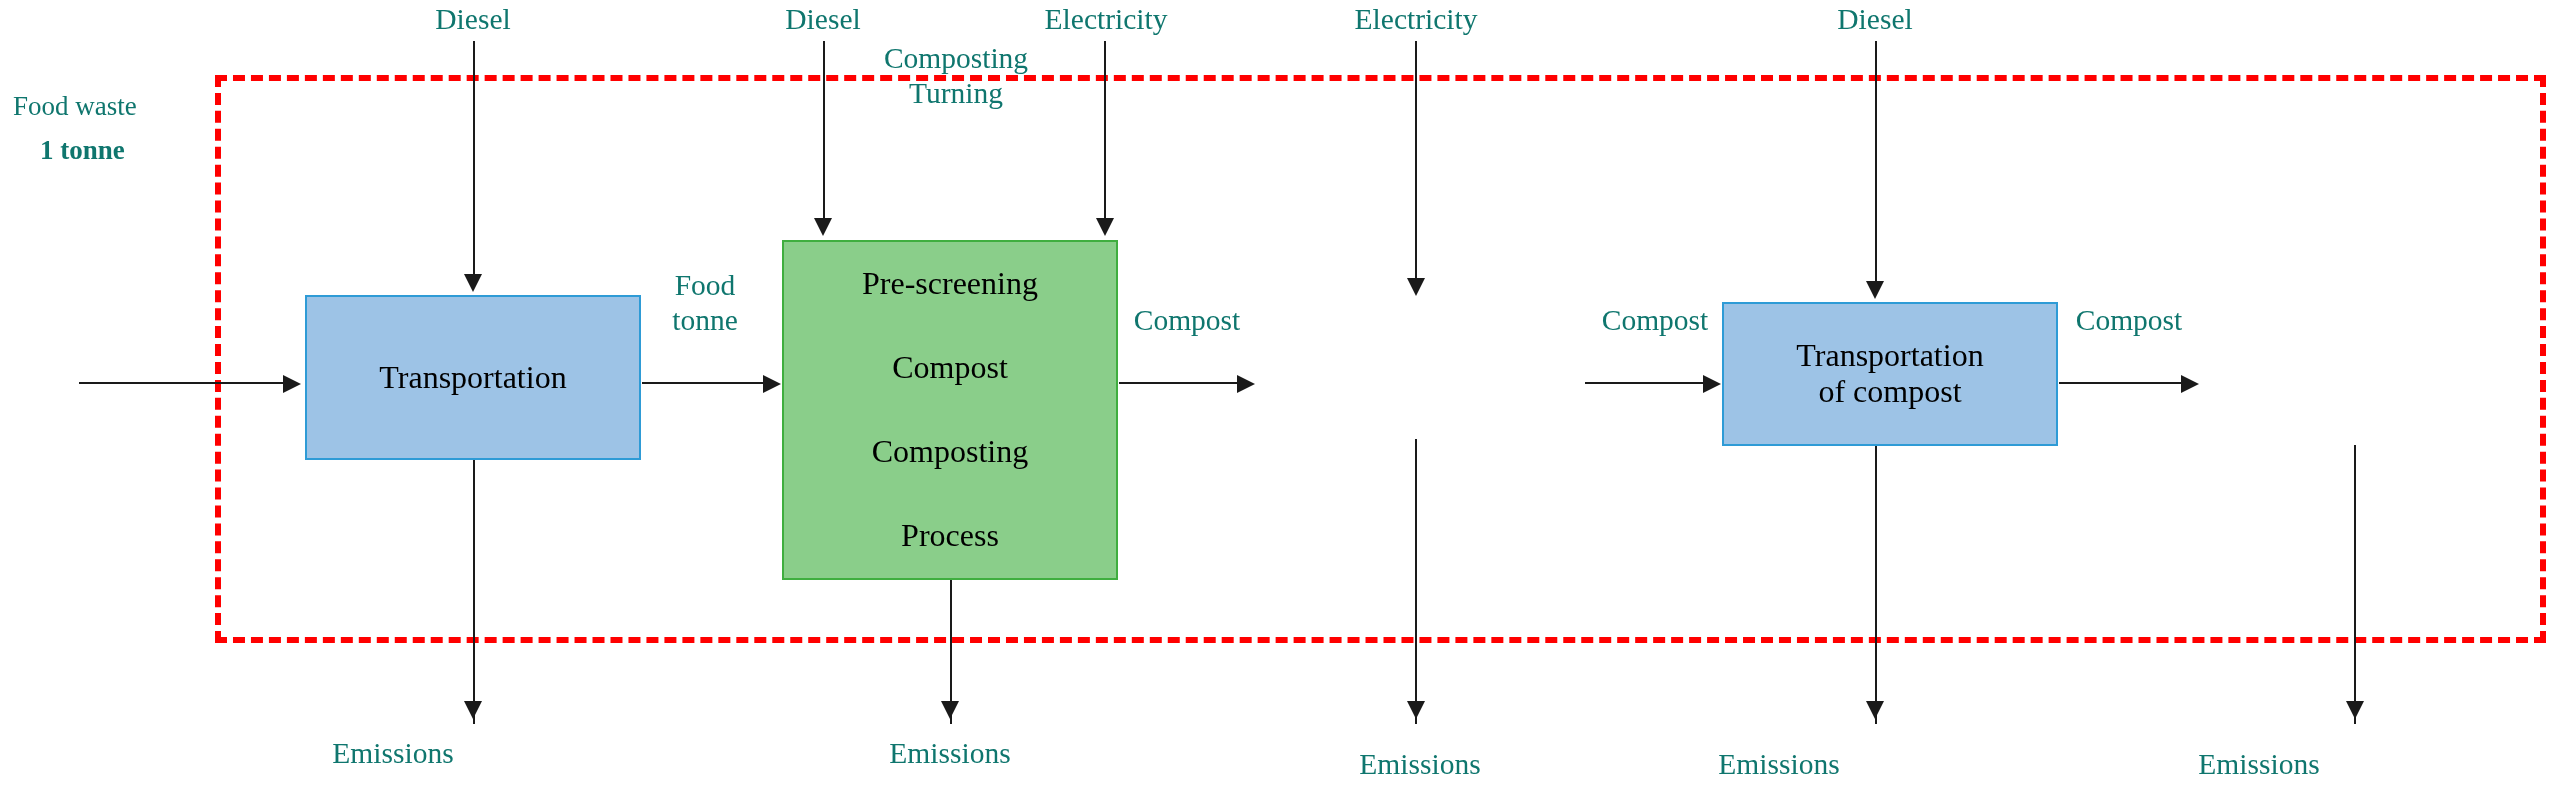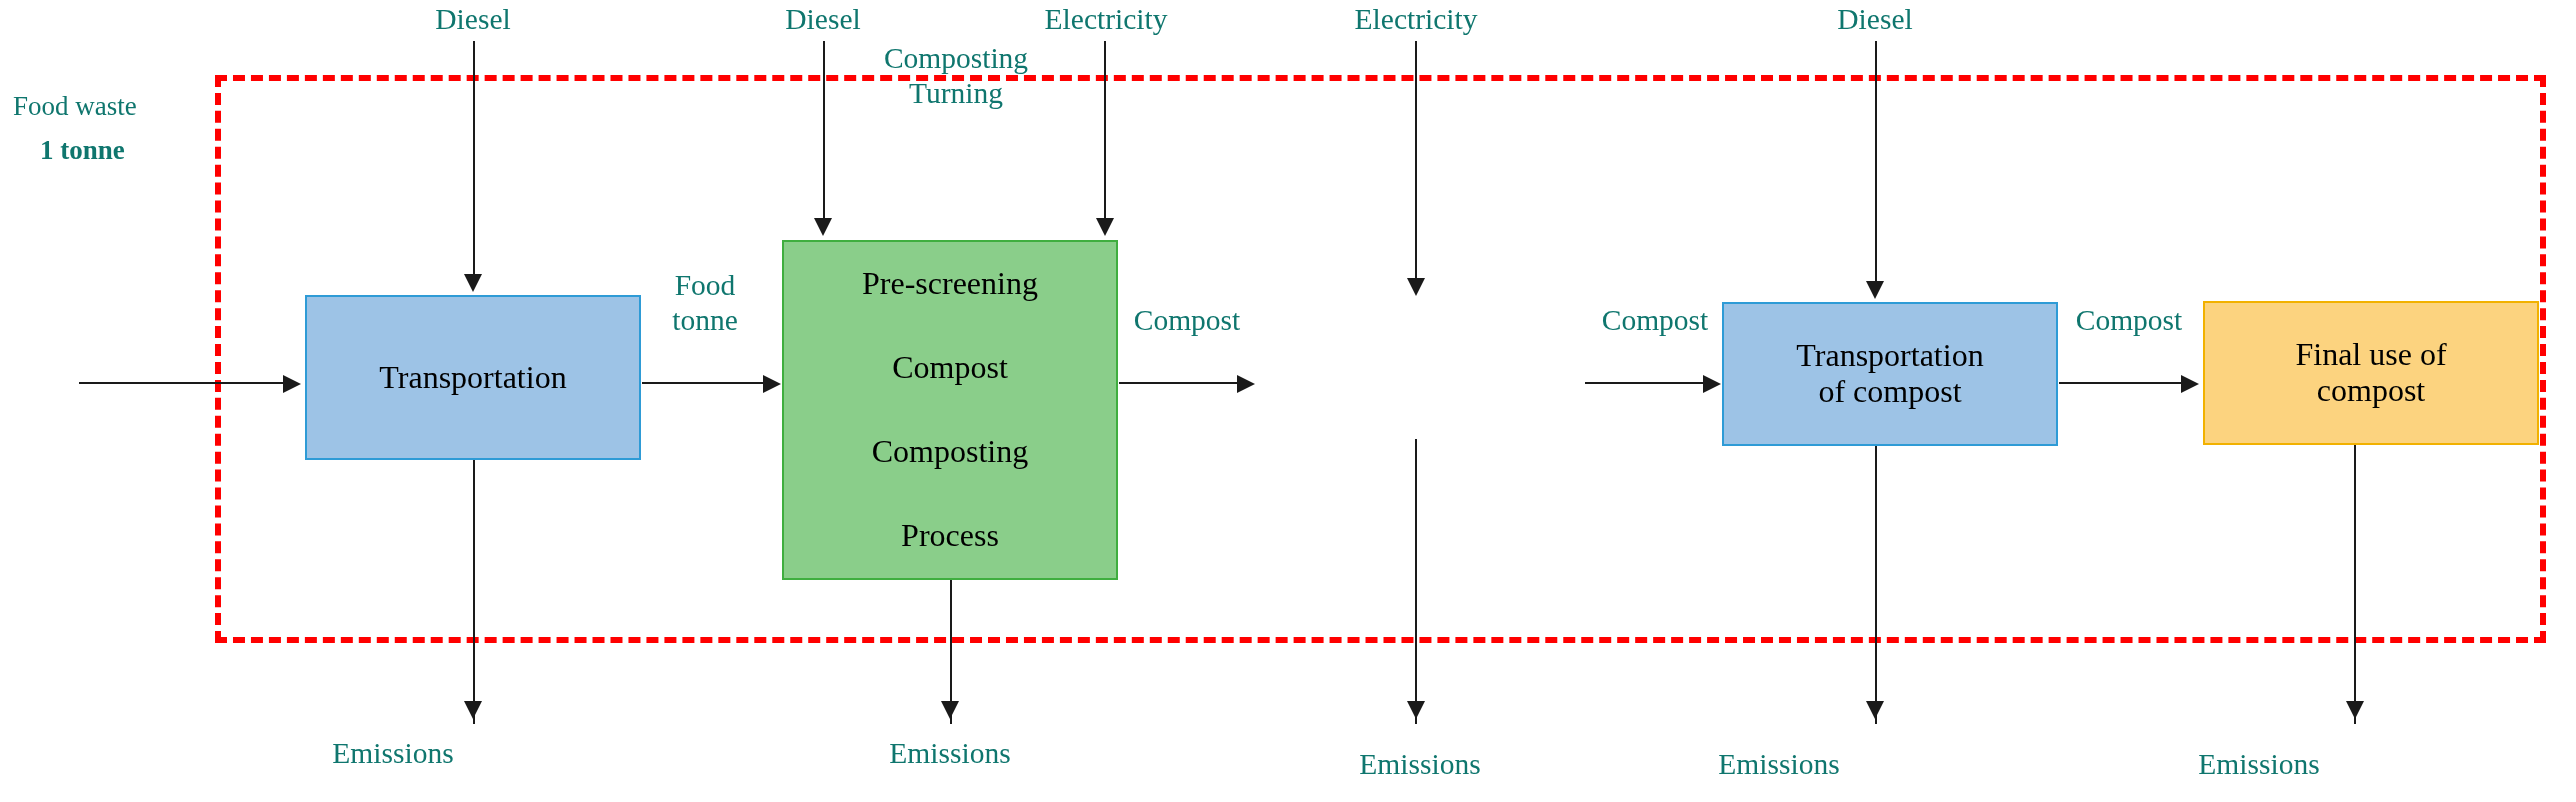--- a/index.html
+++ b/index.html
@@ -168,24 +168,20 @@
     <span class="line">of compost</span>
   </div>
 
   <div class="vline" style="left:1875px; top:446px; height:278px;"></div>
   <div class="arrow-down" style="left:1875px; top:701px;"></div>
 
   <div class="hline" style="left:2059px; top:382px; width:124px;"></div>
   <div class="arrow-right" style="left:2181px; top:384px;"></div>
   <div class="lbl" style="left:2129px; top:303px; font-size:29.5px;">Compost</div>
 
-  <div class="pbox yellow" style="left:2203px; top:301px; width:336px; height:144px; font-size:32px;">
-    <span class="line">Final use of</span>
-    <span class="line">compost</span>
-  </div>
 
   <div class="vline" style="left:2354px; top:445px; height:279px;"></div>
   <div class="arrow-down" style="left:2355px; top:701px;"></div>
 
   <div class="lbl" style="left:393px; top:736px; font-size:29.5px;">Emissions</div>
 
   <div class="lbl" style="left:950px; top:736px; font-size:29.5px;">Emissions</div>
 
   <div class="lbl" style="left:1420px; top:747px; font-size:29.5px;">Emissions</div>
 

